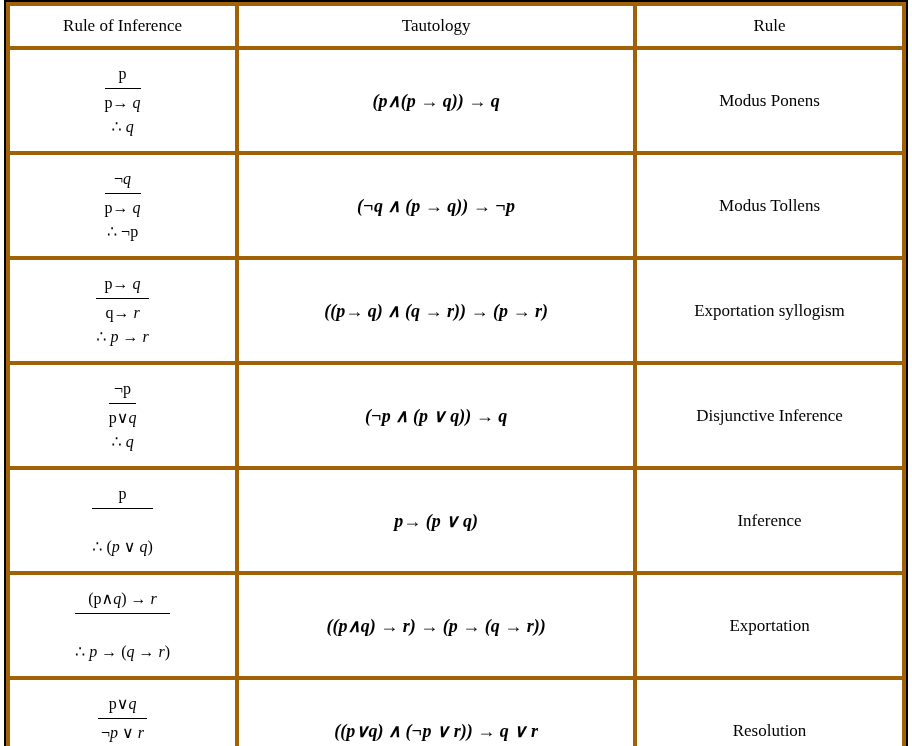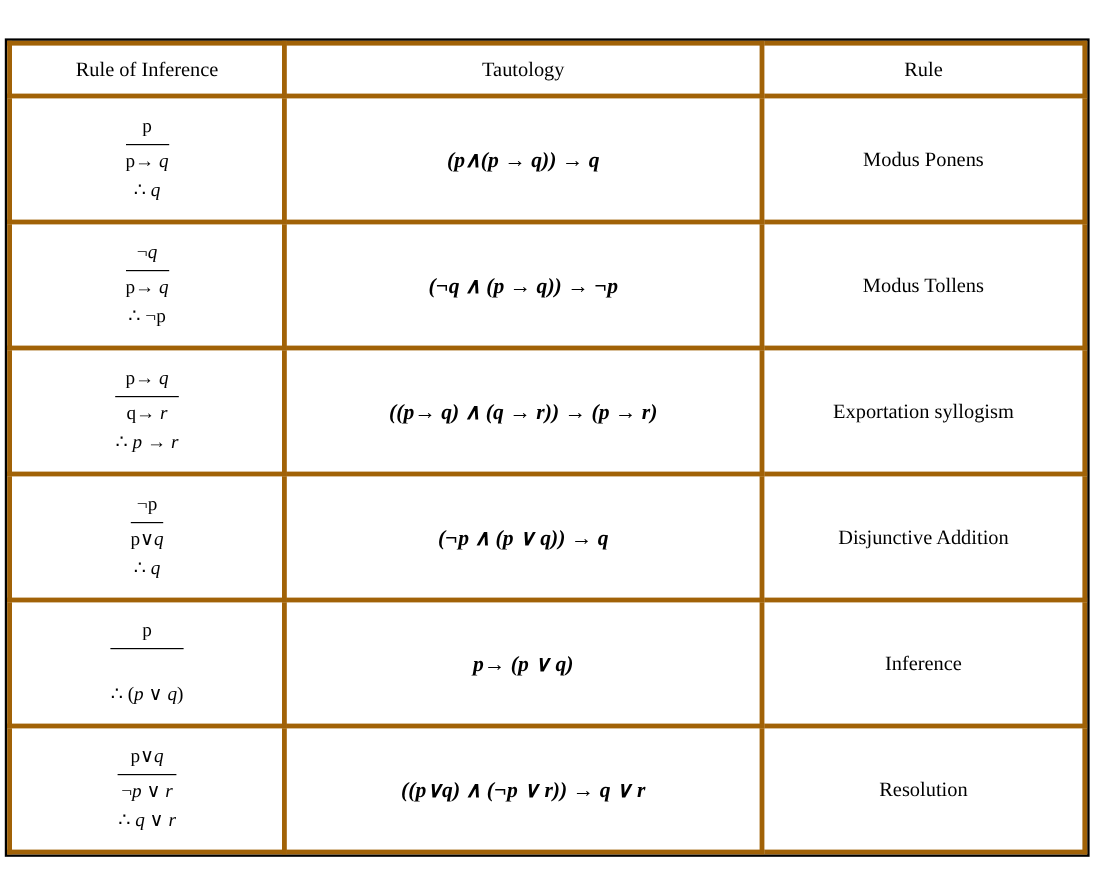--- a/index.html
+++ b/index.html
@@ -114,26 +114,31 @@
           <td class="name-cell name-col">Modus Tollens</td>
         </tr>
         <tr class="data-row">
           <td class="rule-cell rule-col"><div class="rule-line"><span class="premise">p→ <i>q</i></span><span class="overline">q→ <i>r</i></span><span class="premise">∴ <i>p</i> → <i>r</i></span></div></td>
           <td class="tautology-cell tautology-col">((p→ <i>q</i>) ∧ (<i>q</i> → <i>r</i>)) → (<i>p</i> → <i>r</i>)</td>
           <td class="name-cell name-col">Exportation syllogism</td>
         </tr>
         <tr class="data-row">
           <td class="rule-cell rule-col"><div class="rule-line"><span class="premise">¬p</span><span class="overline">p∨<i>q</i></span><span class="premise">∴ <i>q</i></span></div></td>
           <td class="tautology-cell tautology-col">(¬<i>p</i> ∧ (<i>p</i> ∨ <i>q</i>)) → <i>q</i></td>
-          <td class="name-cell name-col">Disjunctive Addition</td>
+          <td class="name-cell name-col">Disjunctive Inference</td>
         </tr>
         <tr class="data-row">
           <td class="rule-cell rule-col"><div class="rule-line"><span class="premise">p</span><span class="overline">&nbsp;</span><span class="premise">∴ (<i>p</i> ∨ <i>q</i>)</span></div></td>
           <td class="tautology-cell tautology-col">p→ (<i>p</i> ∨ <i>q</i>)</td>
           <td class="name-cell name-col">Inference</td>
+        </tr>
+        <tr class="data-row">
+          <td class="rule-cell rule-col"><div class="rule-line"><span class="premise">(p∧<i>q</i>) → <i>r</i></span><span class="overline">&nbsp;</span><span class="premise">∴ <i>p</i> → (<i>q</i> → <i>r</i>)</span></div></td>
+          <td class="tautology-cell tautology-col">((p∧<i>q</i>) → <i>r</i>) → (<i>p</i> → (<i>q</i> → <i>r</i>))</td>
+          <td class="name-cell name-col">Exportation</td>
         </tr>
         <tr class="data-row">
           <td class="rule-cell rule-col"><div class="rule-line"><span class="premise">p∨<i>q</i></span><span class="overline">¬<i>p</i> ∨ <i>r</i></span><span class="premise">∴ <i>q</i> ∨ <i>r</i></span></div></td>
           <td class="tautology-cell tautology-col">((p∨<i>q</i>) ∧ (¬<i>p</i> ∨ <i>r</i>)) → <i>q</i> ∨ <i>r</i></td>
           <td class="name-cell name-col">Resolution</td>
         </tr>
       </tbody>
   </table>
 </div>
 

